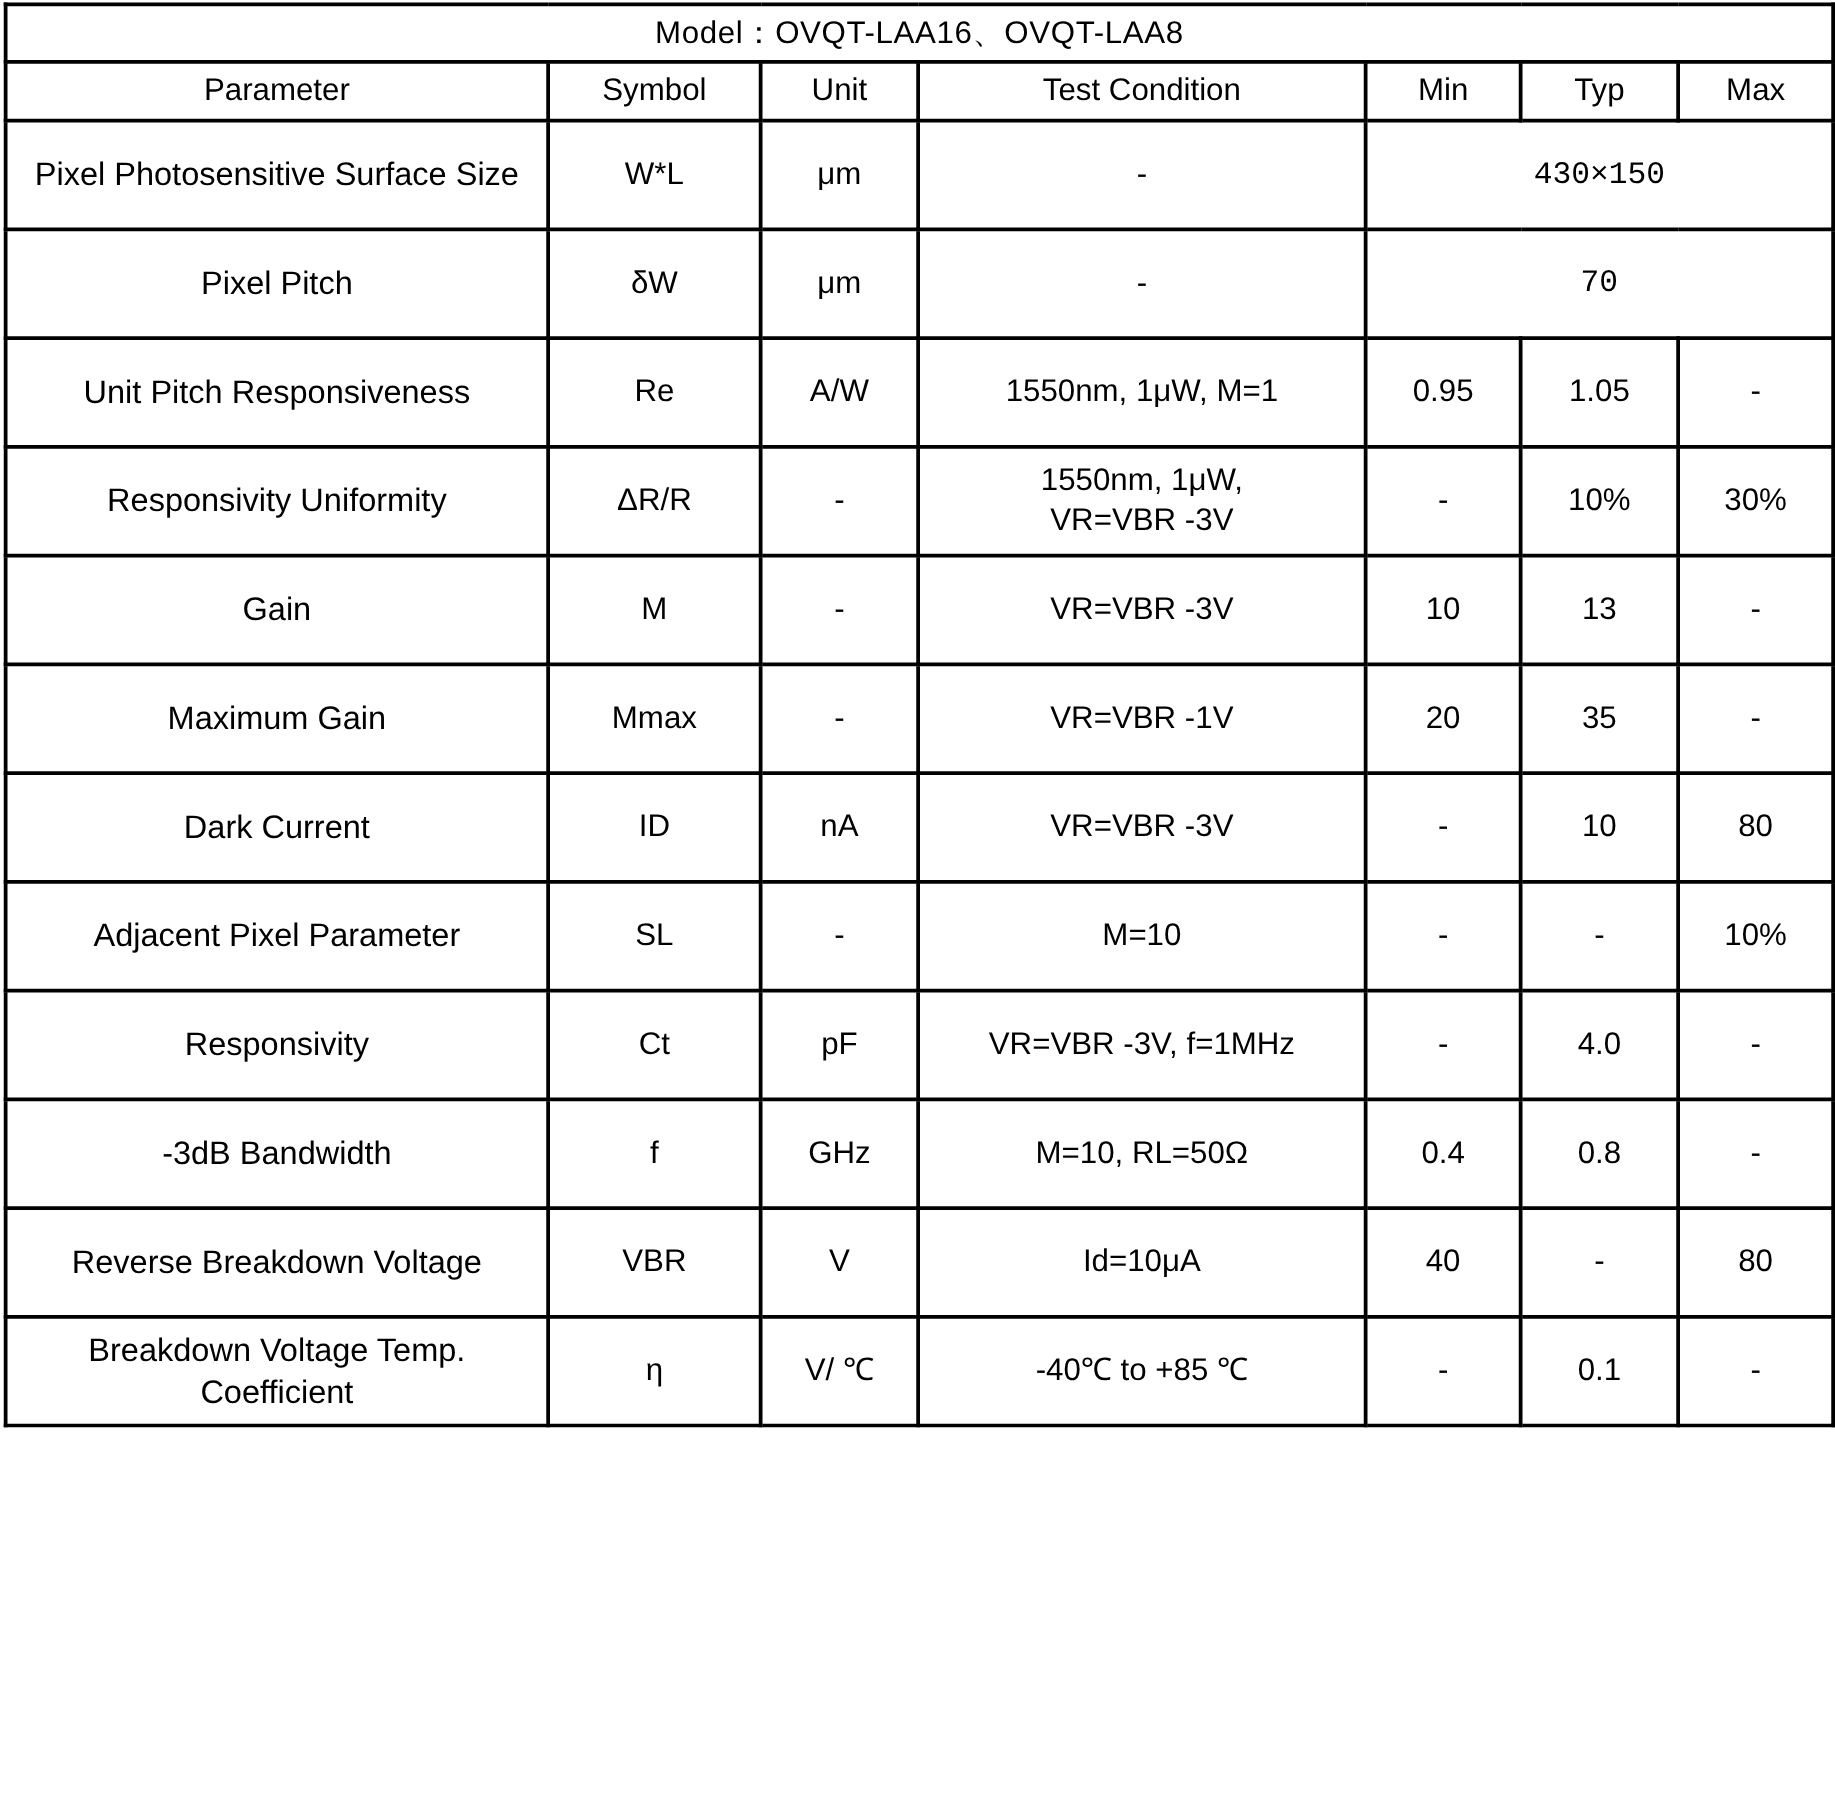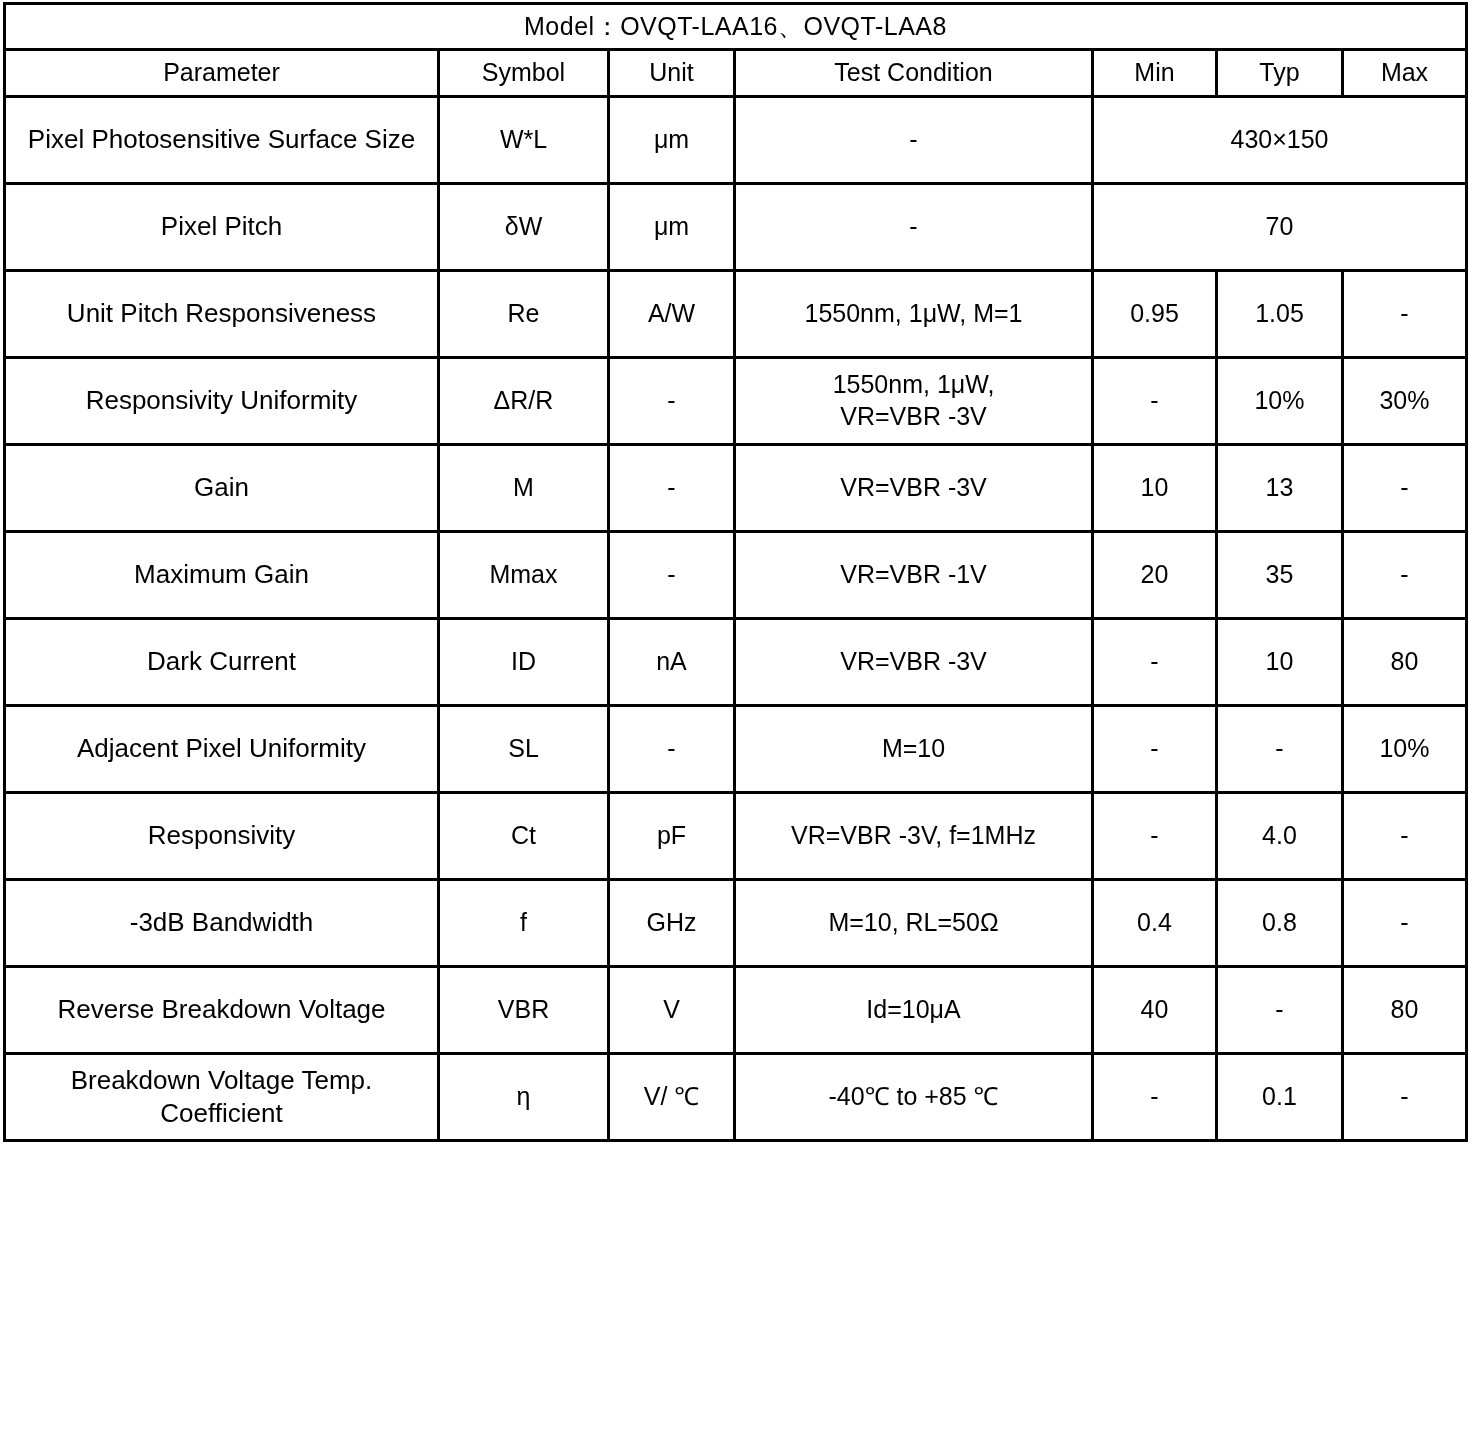--- a/index.html
+++ b/index.html
@@ -51,21 +51,21 @@
 
   tbody td {
     height: 72px;
   }
   tbody td.param {
     font-size: 26px;
     padding-left: 8px;
     padding-right: 8px;
   }
   .two-line { line-height: 1.3; }
-  .span-val { font-size: 25px; }
+  .span-val { font-size: 25px; font-family: Liberation Mono, monospace; }
 </style>
 </head>
 <body>
 
 <div class="sheet">
   <table class="spec">
     <colgroup>
       <col class="col-param">
       <col class="col-symbol">
       <col class="col-unit">
@@ -142,21 +142,21 @@
         <tr>
           <td class="param">Dark Current</td>
           <td>ID</td>
           <td>nA</td>
           <td>VR=VBR -3V</td>
           <td>-</td>
           <td>10</td>
           <td>80</td>
         </tr>
         <tr>
-          <td class="param">Adjacent Pixel Uniformity</td>
+          <td class="param">Adjacent Pixel Parameter</td>
           <td>SL</td>
           <td>-</td>
           <td>M=10</td>
           <td>-</td>
           <td>-</td>
           <td>10%</td>
         </tr>
         <tr>
           <td class="param">Responsivity</td>
           <td>Ct</td>

